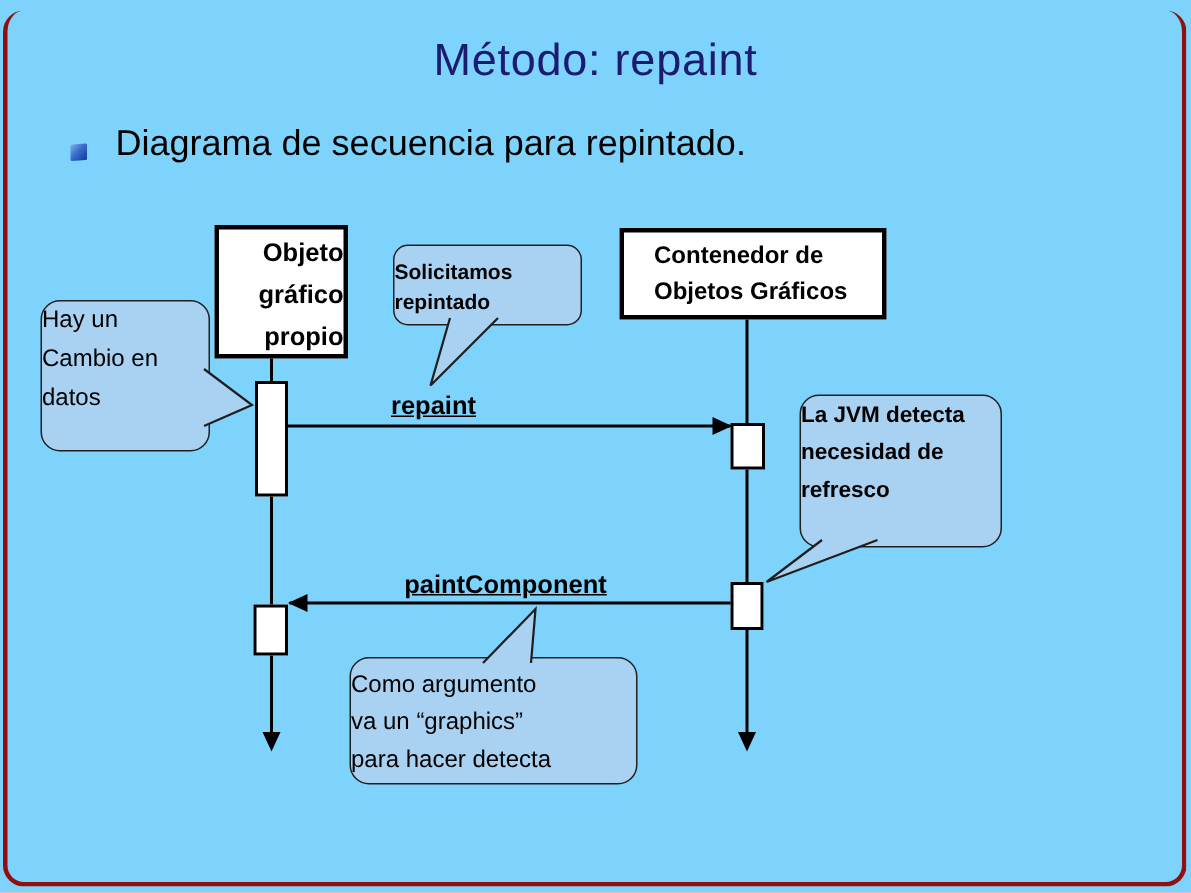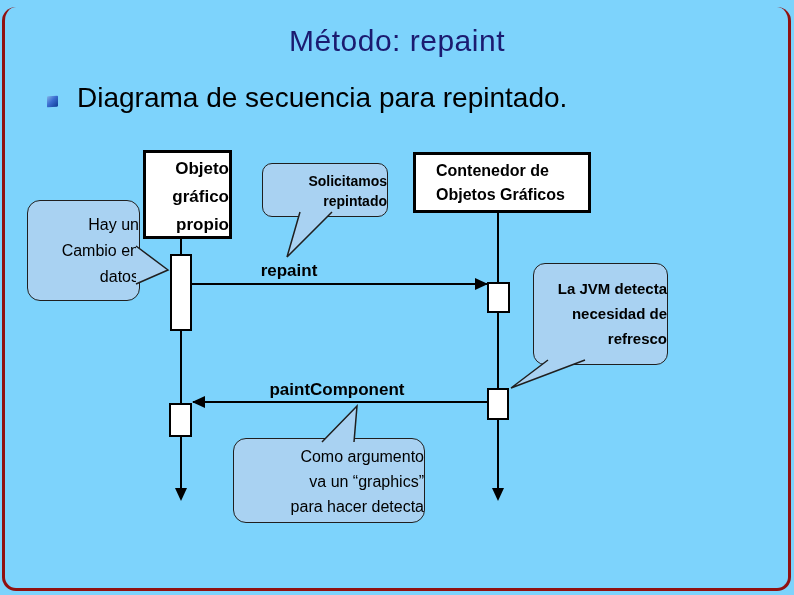--- a/index.html
+++ b/index.html
@@ -16,21 +16,21 @@
   .title{
     position:absolute;left:0;right:0;top:24px;text-align:center;
     font-size:30px;color:#1B1B70;letter-spacing:0.5px;
   }
   .bullet-icon{
     position:absolute;left:47px;top:96px;width:11px;height:11px;
     background:linear-gradient(135deg,#7FB2E8 0%,#3A6CD0 45%,#0D3C96 100%);
     border-radius:1px;transform:skewY(-4deg);
   }
   .bullet-text{
-    position:absolute;left:77px;top:82px;font-size:28px;color:#000;
+    position:absolute;left:77px;top:82px;font-size:24px;color:#000;
   }
   .multiline{white-space:pre-line;}
   
   .lifebox{
     position:absolute;background:#fff;border:3px solid #000;box-sizing:border-box;
     font-weight:bold;font-size:17px;line-height:28px;
   }
   .lifebox.objeto{left:143px;top:150px;width:89px;height:89px;text-align:right;padding-top:2px;}
   .lifebox.contenedor{left:413px;top:152px;width:178px;height:61px;font-size:16px;line-height:24px;padding:4px 0 0 20px;}
   
@@ -52,31 +52,31 @@
   .msg-repaint-line{left:192px;top:283px;width:295px;}
   .msg-paint-line{left:193px;top:401px;width:294px;}
   .arrowhead-right{
     position:absolute;width:0;height:0;left:475px;top:278px;
     border-top:6px solid transparent;border-bottom:6px solid transparent;border-left:13px solid #000;
   }
   .arrowhead-left{
     position:absolute;width:0;height:0;left:192px;top:396px;
     border-top:6px solid transparent;border-bottom:6px solid transparent;border-right:13px solid #000;
   }
-  .msg-label{position:absolute;font-weight:bold;font-size:17px;text-align:center;}
+  .msg-label{position:absolute;font-weight:bold;font-size:17px;text-align:center;text-decoration:underline;}
   .msg-label.repaint{left:209px;top:261px;width:160px;}
   .msg-label.paint{left:237px;top:380px;width:200px;}
   
   .callout{
     position:absolute;background:#A9D2F2;border:1.5px solid #1F1F1F;border-radius:13px;
-    box-sizing:border-box;text-align:right;font-size:16px;line-height:26px;
+    box-sizing:border-box;text-align:left;font-size:16px;line-height:26px;
   }
-  .co-hay{left:27px;top:200px;width:113px;height:101px;padding-top:11px;}
+  .co-hay{left:27px;top:200px;width:113px;height:101px;}
   .co-sol{left:262px;top:163px;width:126px;height:54px;font-weight:bold;font-size:14px;line-height:20px;padding-top:7px;border-radius:10px;}
-  .co-jvm{left:533px;top:263px;width:135px;height:102px;font-weight:bold;font-size:15px;line-height:25px;padding-top:12px;border-radius:12px;}
+  .co-jvm{left:533px;top:263px;width:135px;height:102px;font-weight:bold;font-size:15px;line-height:25px;}
   .co-como{left:233px;top:438px;width:192px;height:85px;font-size:16px;line-height:25px;padding-top:5px;}
   .tail{position:absolute;pointer-events:none;}
 </style>
 </head>
 <body>
 
 <div class="slide">
 
   <div class="frame"></div>
 

